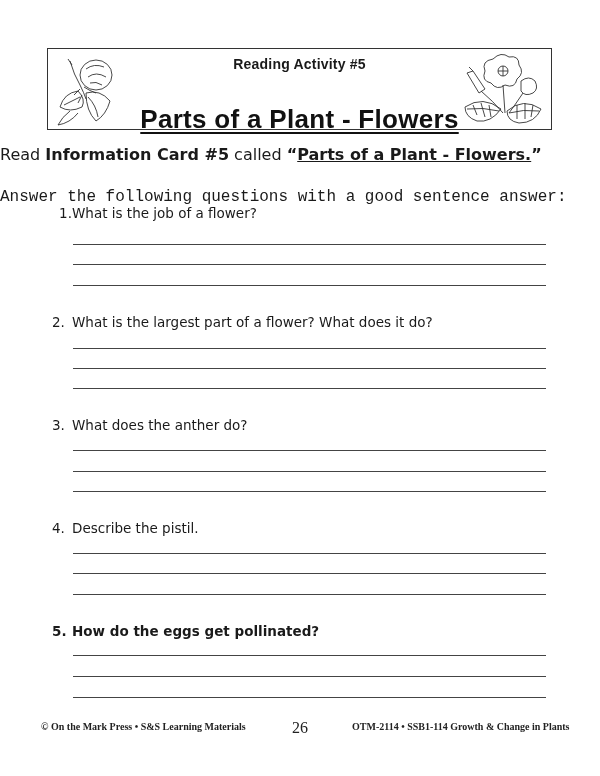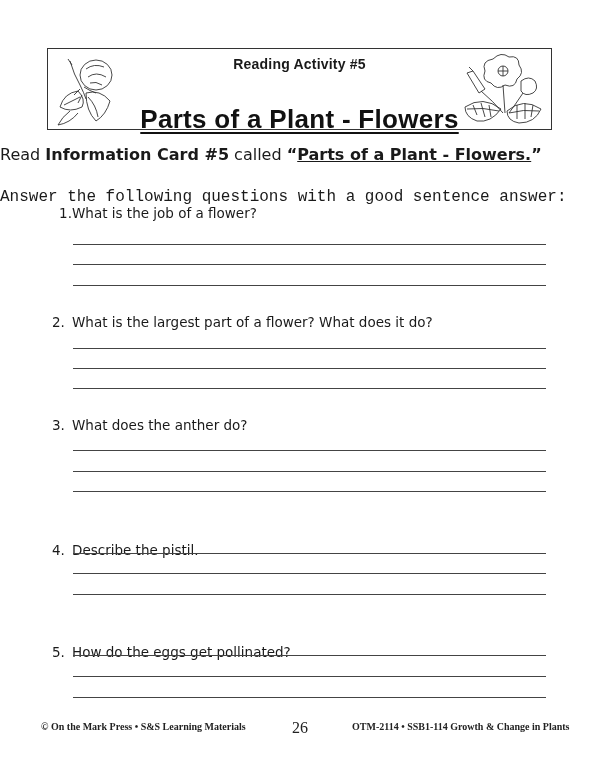--- a/index.html
+++ b/index.html
@@ -176,25 +176,25 @@
 <div class="question" style="top:314px;"><span class="qnum">2.</span><span>What is the largest part of a flower?  What does it do?</span></div>
 <div class="answer-line" style="top:348px;"></div>
 <div class="answer-line" style="top:368px;"></div>
 <div class="answer-line" style="top:388px;"></div>
 
 <div class="question" style="top:417px;"><span class="qnum">3.</span><span>What does the anther do?</span></div>
 <div class="answer-line" style="top:450px;"></div>
 <div class="answer-line" style="top:471px;"></div>
 <div class="answer-line" style="top:491px;"></div>
 
-<div class="question" style="top:520px;margin-top:22px;"><span class="qnum">4.</span><span>Describe the pistil.</span></div>
+<div class="question" style="top:520px;"><span class="qnum">4.</span><span>Describe the pistil.</span></div>
 <div class="answer-line" style="top:553px;"></div>
 <div class="answer-line" style="top:573px;"></div>
 <div class="answer-line" style="top:594px;"></div>
 
-<div class="question" style="top:644px;"><span class="qnum">5.</span><span>How do the eggs get pollinated?</span></div>
+<div class="question" style="top:623px;font-weight:bold;"><span class="qnum">5.</span><span>How do the eggs get pollinated?</span></div>
 <div class="answer-line" style="top:655px;"></div>
 <div class="answer-line" style="top:676px;"></div>
 <div class="answer-line" style="top:697px;"></div>
 
 <div class="footer footer-left">© On the Mark Press • S&amp;S Learning Materials</div>
 <div class="footer footer-center">26</div>
 <div class="footer footer-right">OTM-2114 • SSB1-114 Growth &amp; Change in Plants</div>
 
 </body></html>

